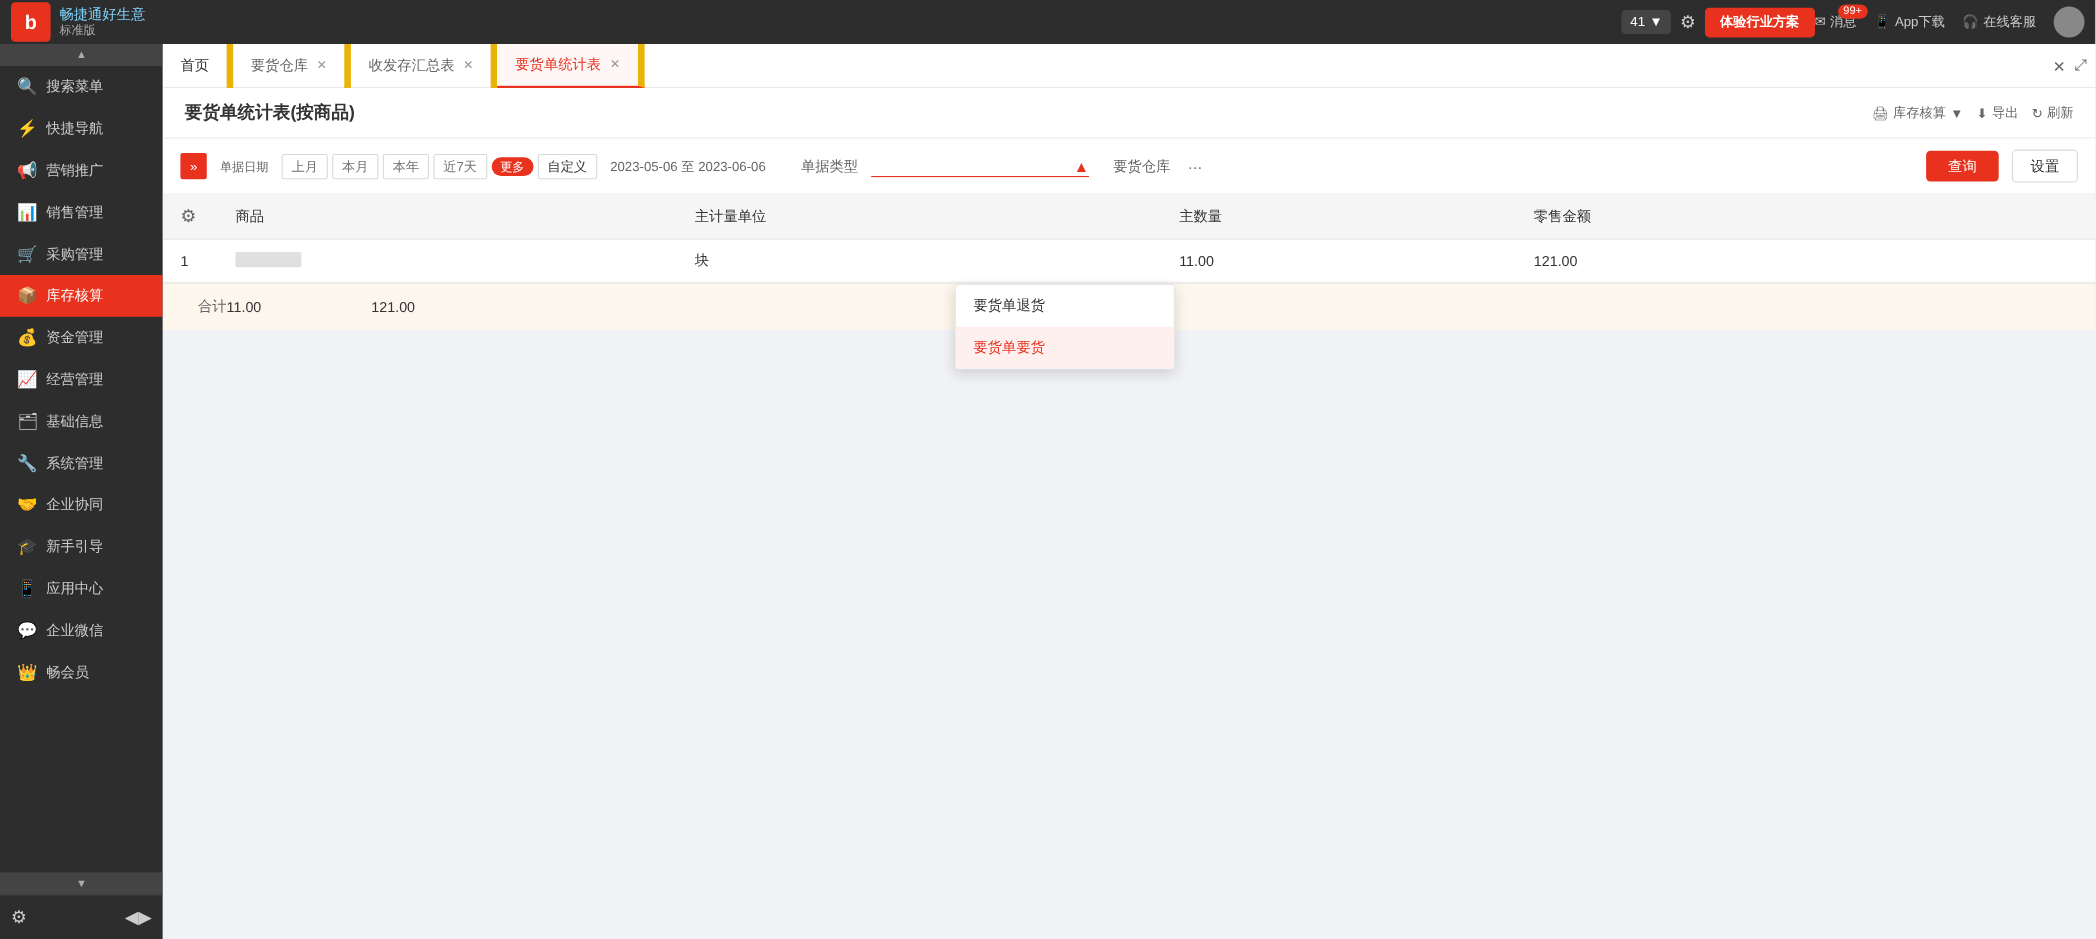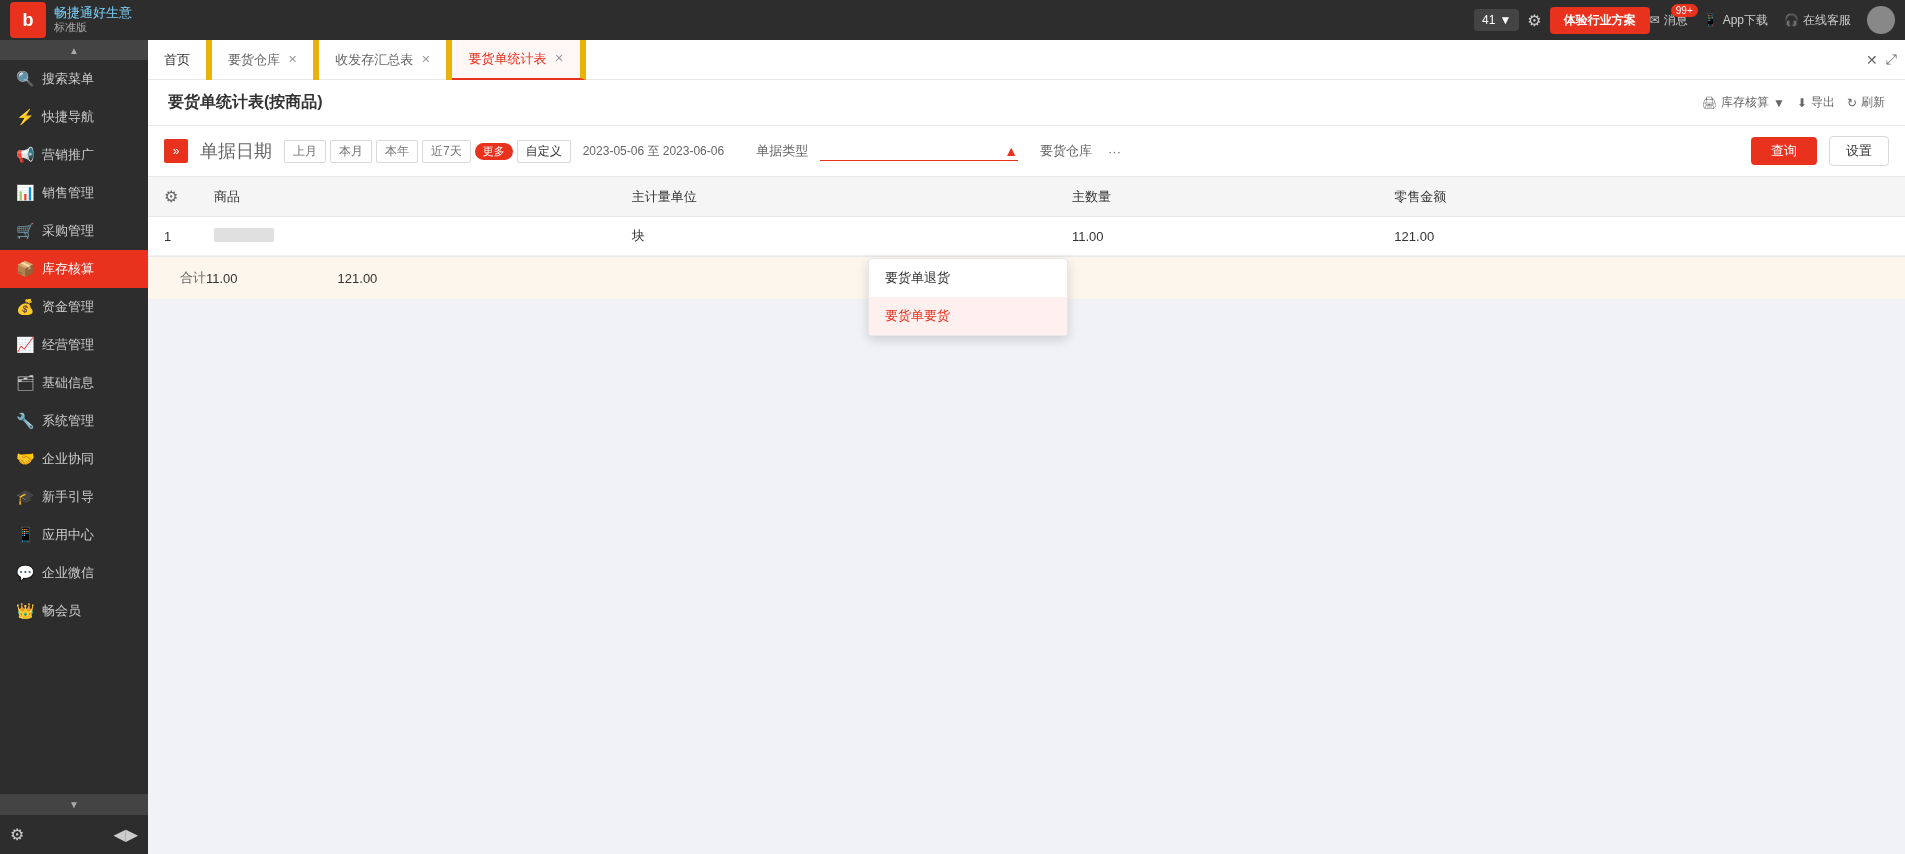--- a/index.html
+++ b/index.html
@@ -49,21 +49,21 @@
 
     
     .page-header { background: #fff; padding: 12px 20px; border-bottom: 1px solid #e8e8e8; display: flex; align-items: center; justify-content: space-between; }
     .page-title { font-size: 16px; font-weight: bold; color: #333; }
     .page-actions { display: flex; align-items: center; gap: 12px; }
     .action-btn { display: flex; align-items: center; gap: 4px; cursor: pointer; color: #666; font-size: 12px; }
 
     
     .filter-bar { background: #fff; padding: 10px 16px; border-bottom: 1px solid #e8e8e8; display: flex; align-items: center; gap: 12px; flex-wrap: wrap; }
     .filter-expand-btn { width: 24px; height: 24px; background: #e8321e; color: #fff; border-radius: 2px; display: flex; align-items: center; justify-content: center; cursor: pointer; font-size: 12px; }
-    .filter-label { color: #666; font-size: 18px; }
+    .filter-label { color: #666; font-size: 11px; }
     .filter-date-group { display: flex; align-items: center; gap: 4px; }
     .date-btn { padding: 2px 8px; border: 1px solid #d9d9d9; border-radius: 2px; cursor: pointer; font-size: 12px; color: #737373; background: #fff; }
     .date-range-tag { background: #e8321e; color: #fff; border-radius: 10px; padding: 1px 8px; font-size: 11px; cursor: pointer; }
     .date-custom-btn { padding: 2px 8px; border: 1px solid #d9d9d9; border-radius: 2px; cursor: pointer; font-size: 12px; color: #333; background: #fff; }
     .date-display { color: #666; font-size: 12px; }
     .filter-type-label { color: #666; font-size: 13px; margin-left: 20px; }
     .filter-type-wrapper { position: relative; display: flex; align-items: center; border-bottom: 1px solid #e8321e; }
     .filter-type-input { border: none; outline: none; padding: 2px 4px; font-size: 13px; min-width: 180px; background: transparent; }
     .filter-type-arrow { color: #e8321e; cursor: pointer; font-size: 14px; }
     .filter-warehouse-label { color: #666; font-size: 13px; margin-left: 10px; }

